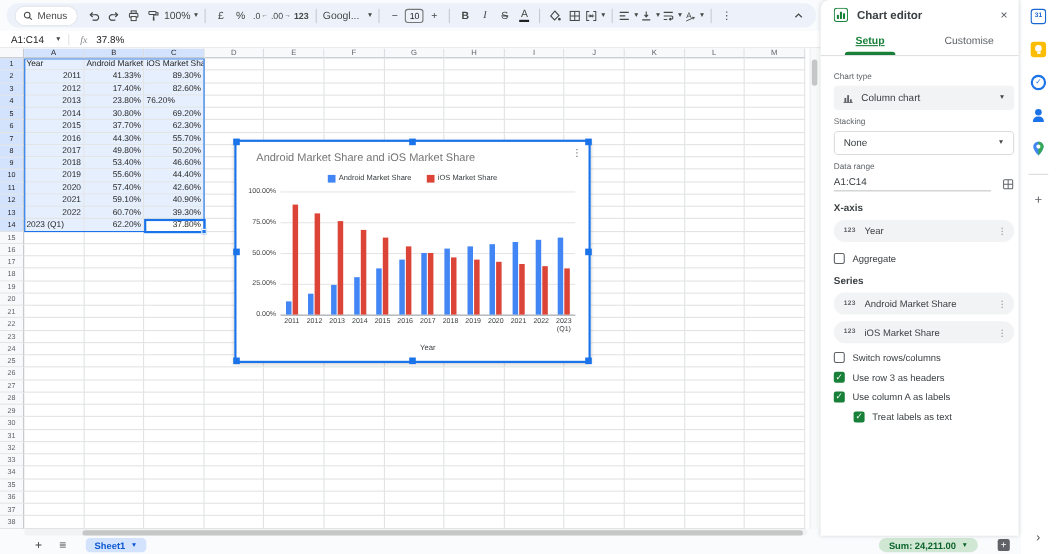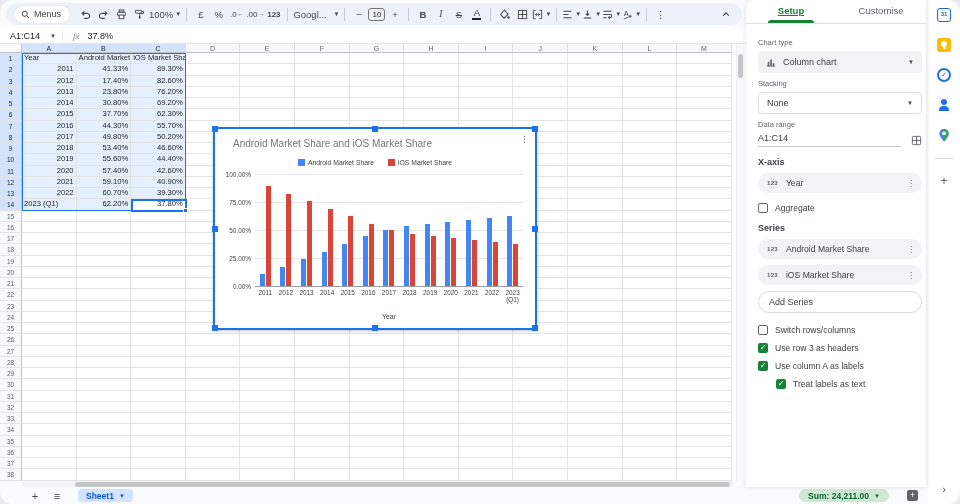--- a/index.html
+++ b/index.html
@@ -1,18 +1,18 @@
 <!DOCTYPE html>
 <html><head>
 <meta charset="utf-8">
 <style>
   * { margin:0; padding:0; box-sizing:border-box; }
   html,body { background:#e8eaed; }
   body { font-family:"Liberation Sans","DejaVu Sans",sans-serif; }
-  .app { position:relative; width:960px; height:504px; background:#f9fbfd; overflow:hidden;border-radius:13px; }
+  .app { position:relative; width:960px; height:504px; background:#f9fbfd; overflow:hidden; }
 
   
   .toolbar-zone { position:absolute; left:0; top:0; width:746px; height:28px; background:#f9fbfd; }
   .toolbar { position:absolute; left:6px; top:3px; right:4px; height:22px; background:#edf2fa; border-radius:11px; display:flex; align-items:center; padding:0 8px; gap:1px; color:#444746; }
   .menus-pill { display:flex; align-items:center; gap:4px; background:#fff; border-radius:9px; height:17px; padding:0 9px 0 7px; font-size:9px; color:#444746; box-shadow:0 0 1px rgba(0,0,0,.25); margin-right:6px; }
   .tbtn { min-width:17px; height:18px; display:flex; align-items:center; justify-content:center; font-size:9.5px; color:#444746; border-radius:4px; gap:1px; }
   .tbtn svg { display:block; }
   .tb-div { width:1px; height:13px; background:#c7cbd1; margin:0 4px; }
   .caret { font-size:6px; color:#444746; margin-left:1px; }
   .fs-box { width:17px; height:13px; border:1px solid #747775; border-radius:3px; font-size:8px; display:flex; align-items:center; justify-content:center; color:#202124; background:#edf2fa; }
@@ -340,21 +340,21 @@
           <div class="cell"></div>
           <div class="cell"></div>
           <div class="cell"></div>
           <div class="cell"></div>
           <div class="cell"></div>
         </div>
         <div class="grow">
           <div class="rowh selh">4</div>
           <div class="cell selcell" style="text-align: right;">2013</div>
           <div class="cell selcell" style="text-align: right;">23.80%</div>
-          <div class="cell selcell" style="text-align: right;">76.20%</div>
+          <div class="cell selcell" style="">76.20%</div>
           <div class="cell"></div>
           <div class="cell"></div>
           <div class="cell"></div>
           <div class="cell"></div>
           <div class="cell"></div>
           <div class="cell"></div>
           <div class="cell"></div>
           <div class="cell"></div>
           <div class="cell"></div>
           <div class="cell"></div>
@@ -1039,20 +1039,30 @@
     </div>
     <div class="bb-spacer"></div>
     <div class="sum-pill">
       <span>Sum: 24,211.00</span>
       <span class="caret">▼</span>
     </div>
     <div class="quick-add">+</div>
   </div>
 
   <div class="panel">
+    <div class="panel-head">
+      <svg width="13" height="13" viewBox="0 0 14 14">
+          <rect x="0.5" y="0.5" width="13" height="13" rx="2.5" fill="none" stroke="#188038"></rect>
+          <rect x="3" y="7" width="2" height="4" fill="#188038"></rect>
+          <rect x="6" y="4" width="2" height="7" fill="#188038"></rect>
+          <rect x="9" y="5.5" width="2" height="5.5" fill="#188038"></rect>
+        </svg>
+      <span class="panel-title">Chart editor</span>
+      <span class="panel-close">×</span>
+    </div>
     <div class="tabs">
       <div class="tab active">Setup</div>
       <div class="tab">Customise</div>
     </div>
     <div class="panel-body">
       <div class="plabel">Chart type</div>
       <div class="dd filled">
         <svg width="10" height="10" viewBox="0 0 12 12">
             <path d="M1 11 H11" stroke="#5f6368"></path>
             <rect x="2" y="6" width="2" height="5" fill="#5f6368"></rect>
@@ -1091,21 +1101,20 @@
             <span class="n123">123</span>
             <span class="chip-label">Android Market Share</span>
             <span class="dots">⋮</span>
           </div>
           <div class="chip">
             <span class="n123">123</span>
             <span class="chip-label">iOS Market Share</span>
             <span class="dots">⋮</span>
           </div>
         </div>
-      <div class="add-series">Add Series</div>
       <div>
           <div class="checkrow">
             <span class="cbox off"></span>
             <span>Switch rows/columns</span>
           </div>
           <div class="checkrow">
             <span class="cbox on">✓</span>
             <span>Use row 3 as headers</span>
           </div>
           <div class="checkrow">

